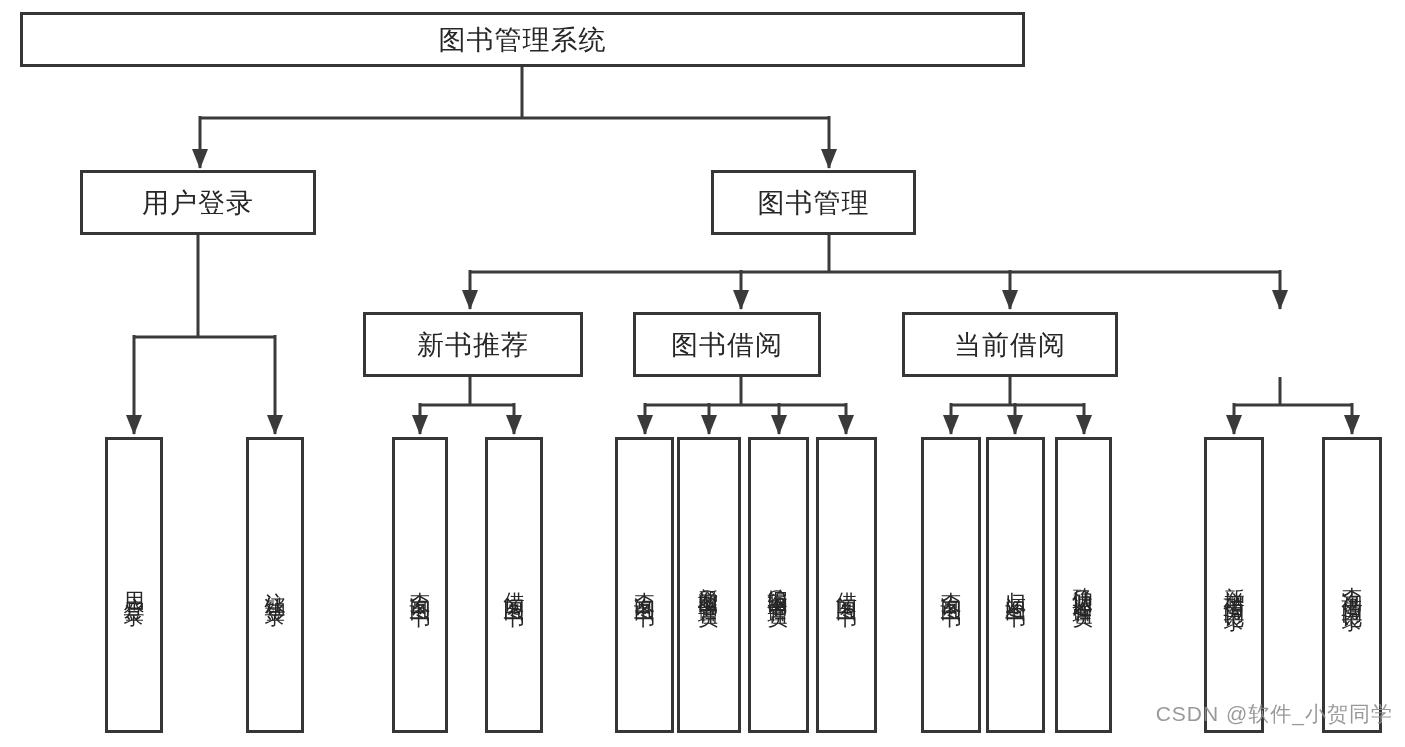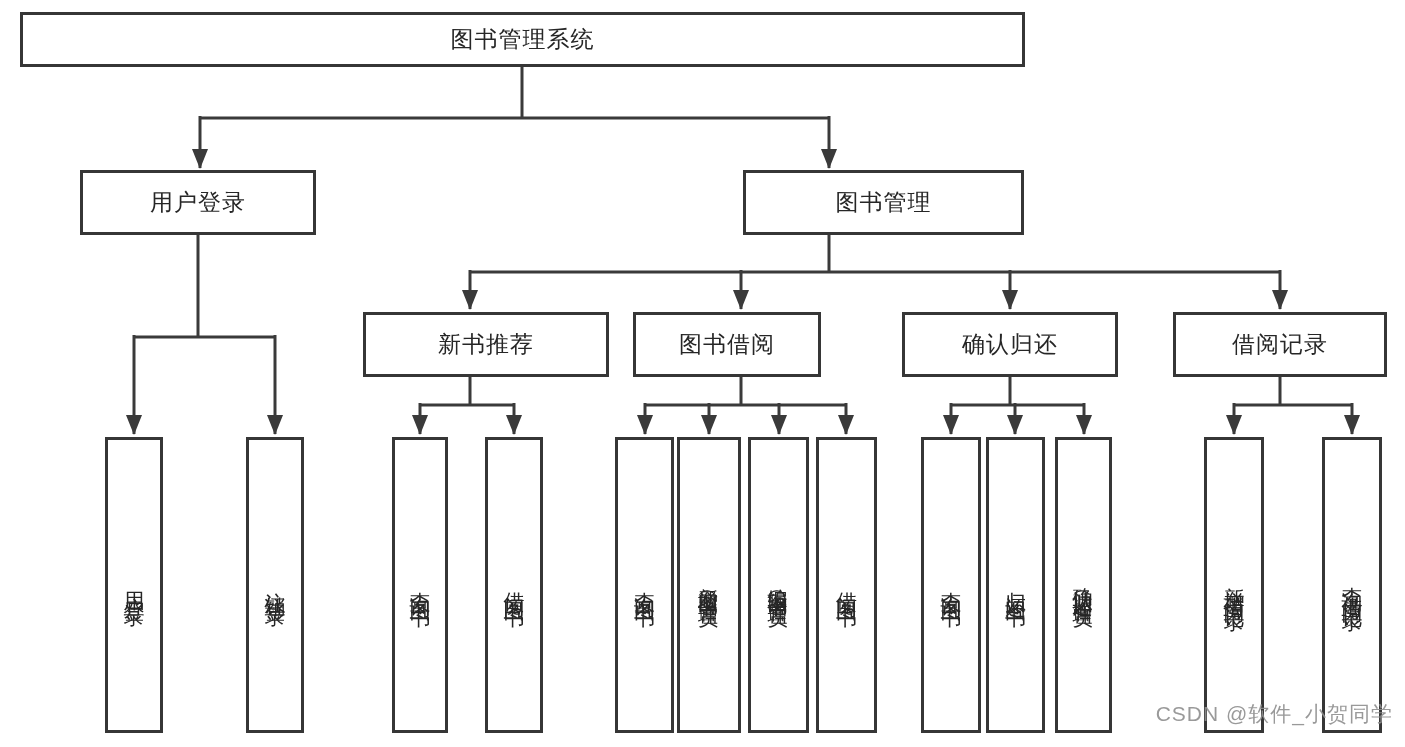--- a/index.html
+++ b/index.html
@@ -11,21 +11,21 @@
     overflow:hidden;
   }
   #wires{position:absolute;left:0;top:0;}
   .node{
     position:absolute;
     box-sizing:border-box;
     border:3px solid #363636;
     background:#ffffff;
     display:flex;align-items:center;justify-content:center;
     color:#262626;
-    font-size:23px;
+    font-size:27px;
     letter-spacing:1px;
     white-space:nowrap;
   }
   .node.v{
     writing-mode:vertical-rl;
     text-orientation:mixed;
     font-size:21px;
     letter-spacing:5px;
     white-space:normal;
   }
@@ -83,26 +83,25 @@
     <line class="stem" x1="1084" y1="403" x2="1084" y2="434" marker-end="url(#arrowhead)"></line>
 
     <path class="trunk" d="M1280,377 V405 M1234,405 H1352"></path>
     <line class="stem" x1="1234" y1="403" x2="1234" y2="434" marker-end="url(#arrowhead)"></line>
     <line class="stem" x1="1352" y1="403" x2="1352" y2="434" marker-end="url(#arrowhead)"></line>
   </svg>
 
   <div class="node" style="left:20px;top:12px;width:1005px;height:55px">图书管理系统</div>
 
   <div class="node" style="left:80px;top:170px;width:236px;height:65px">用户登录</div>
-  <div class="node" style="left:743px;top:170px;width:281px;height:65px">图书管理</div>
+  <div class="node" style="left:711px;top:170px;width:205px;height:65px">图书管理</div>
 
-  <div class="node" style="left:363px;top:312px;width:246px;height:65px">新书推荐</div>
+  <div class="node" style="left:363px;top:312px;width:220px;height:65px">新书推荐</div>
   <div class="node" style="left:633px;top:312px;width:188px;height:65px">图书借阅</div>
-  <div class="node" style="left:902px;top:312px;width:216px;height:65px">确认归还</div>
-  <div class="node" style="left:1173px;top:312px;width:214px;height:65px">借阅记录</div>
+  <div class="node" style="left:902px;top:312px;width:216px;height:65px">当前借阅</div>
 
   <div class="node v" style="left:105px;top:437px;width:58px;height:296px">用户登录</div>
   <div class="node v" style="left:246px;top:437px;width:58px;height:296px">注销登录</div>
 
   <div class="node v" style="left:392px;top:437px;width:56px;height:296px">查询图书</div>
   <div class="node v" style="left:485px;top:437px;width:58px;height:296px">借阅图书</div>
 
   <div class="node v" style="left:615px;top:437px;width:59px;height:296px">查询图书</div>
   <div class="node v long" style="left:677px;top:437px;width:64px;height:296px">新增图书（管理员）</div>
   <div class="node v long" style="left:748px;top:437px;width:61px;height:296px">编辑图书（管理员）</div>

